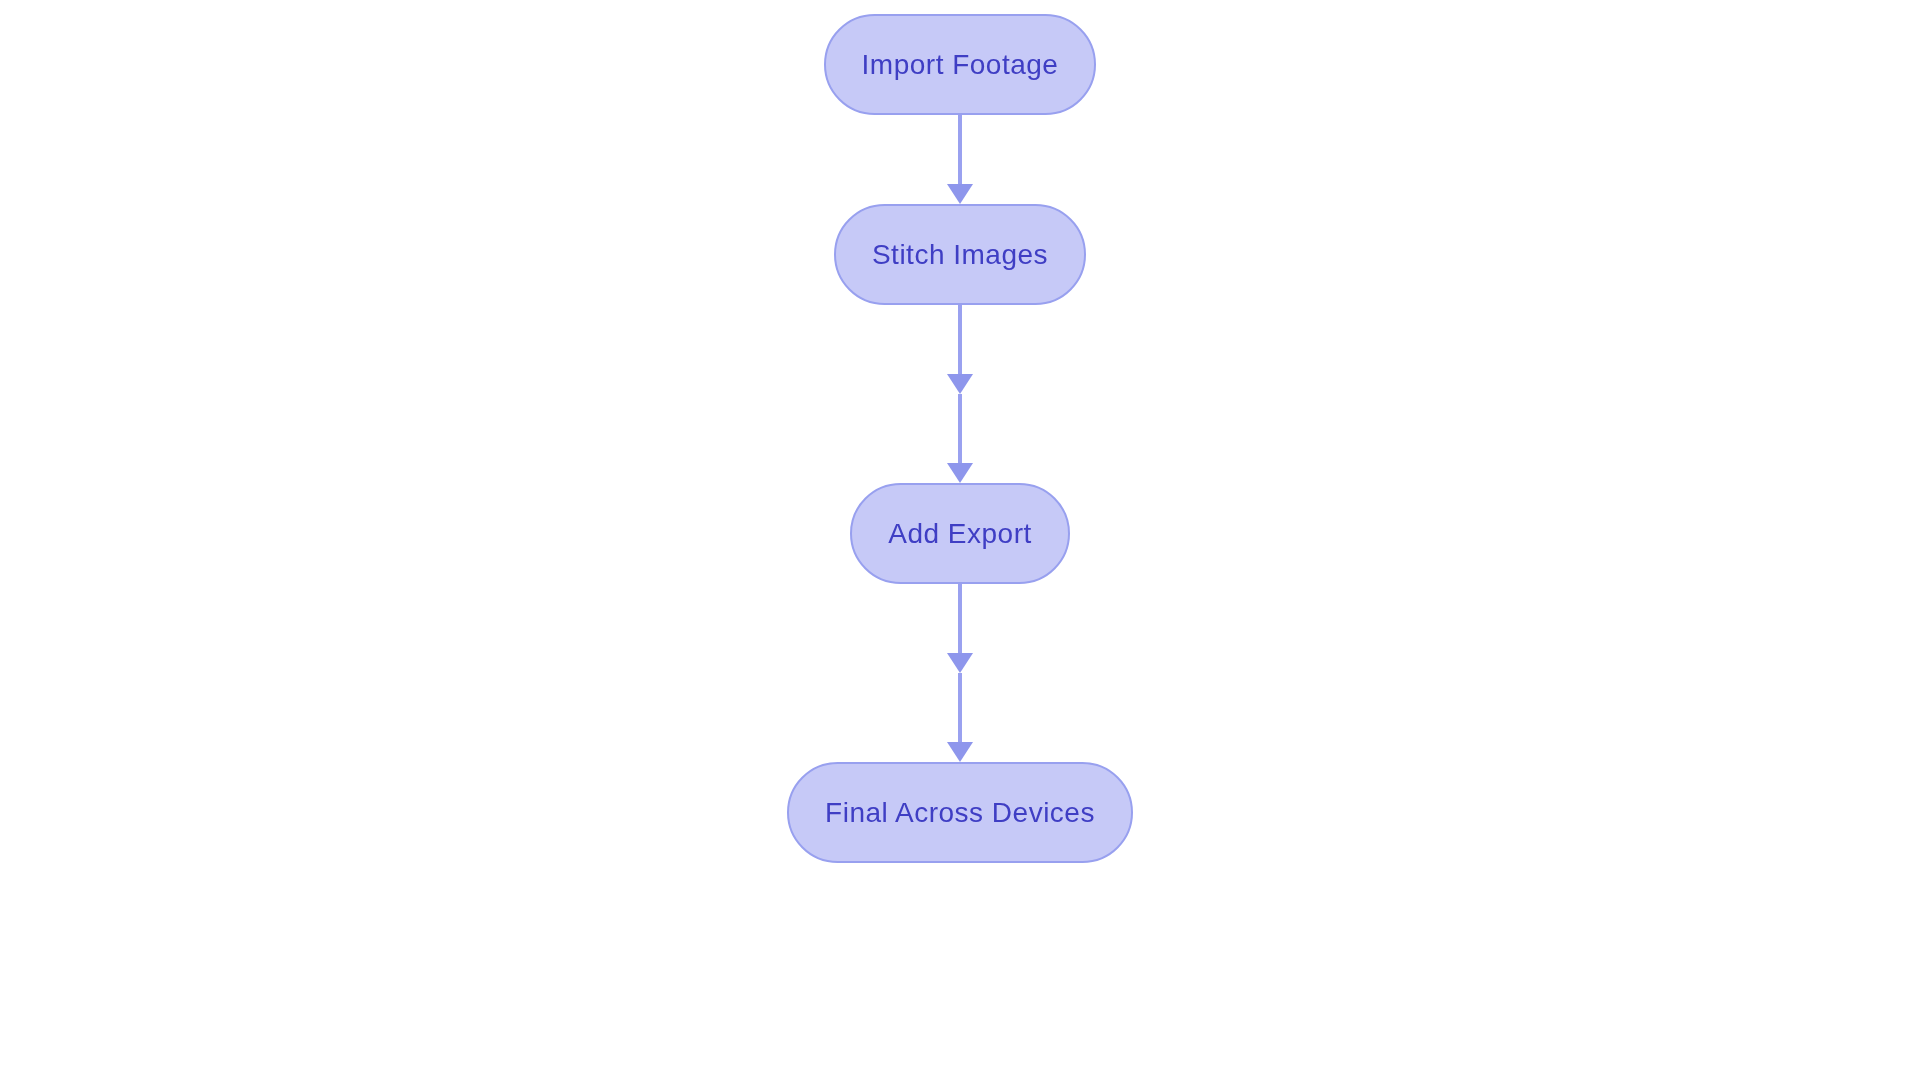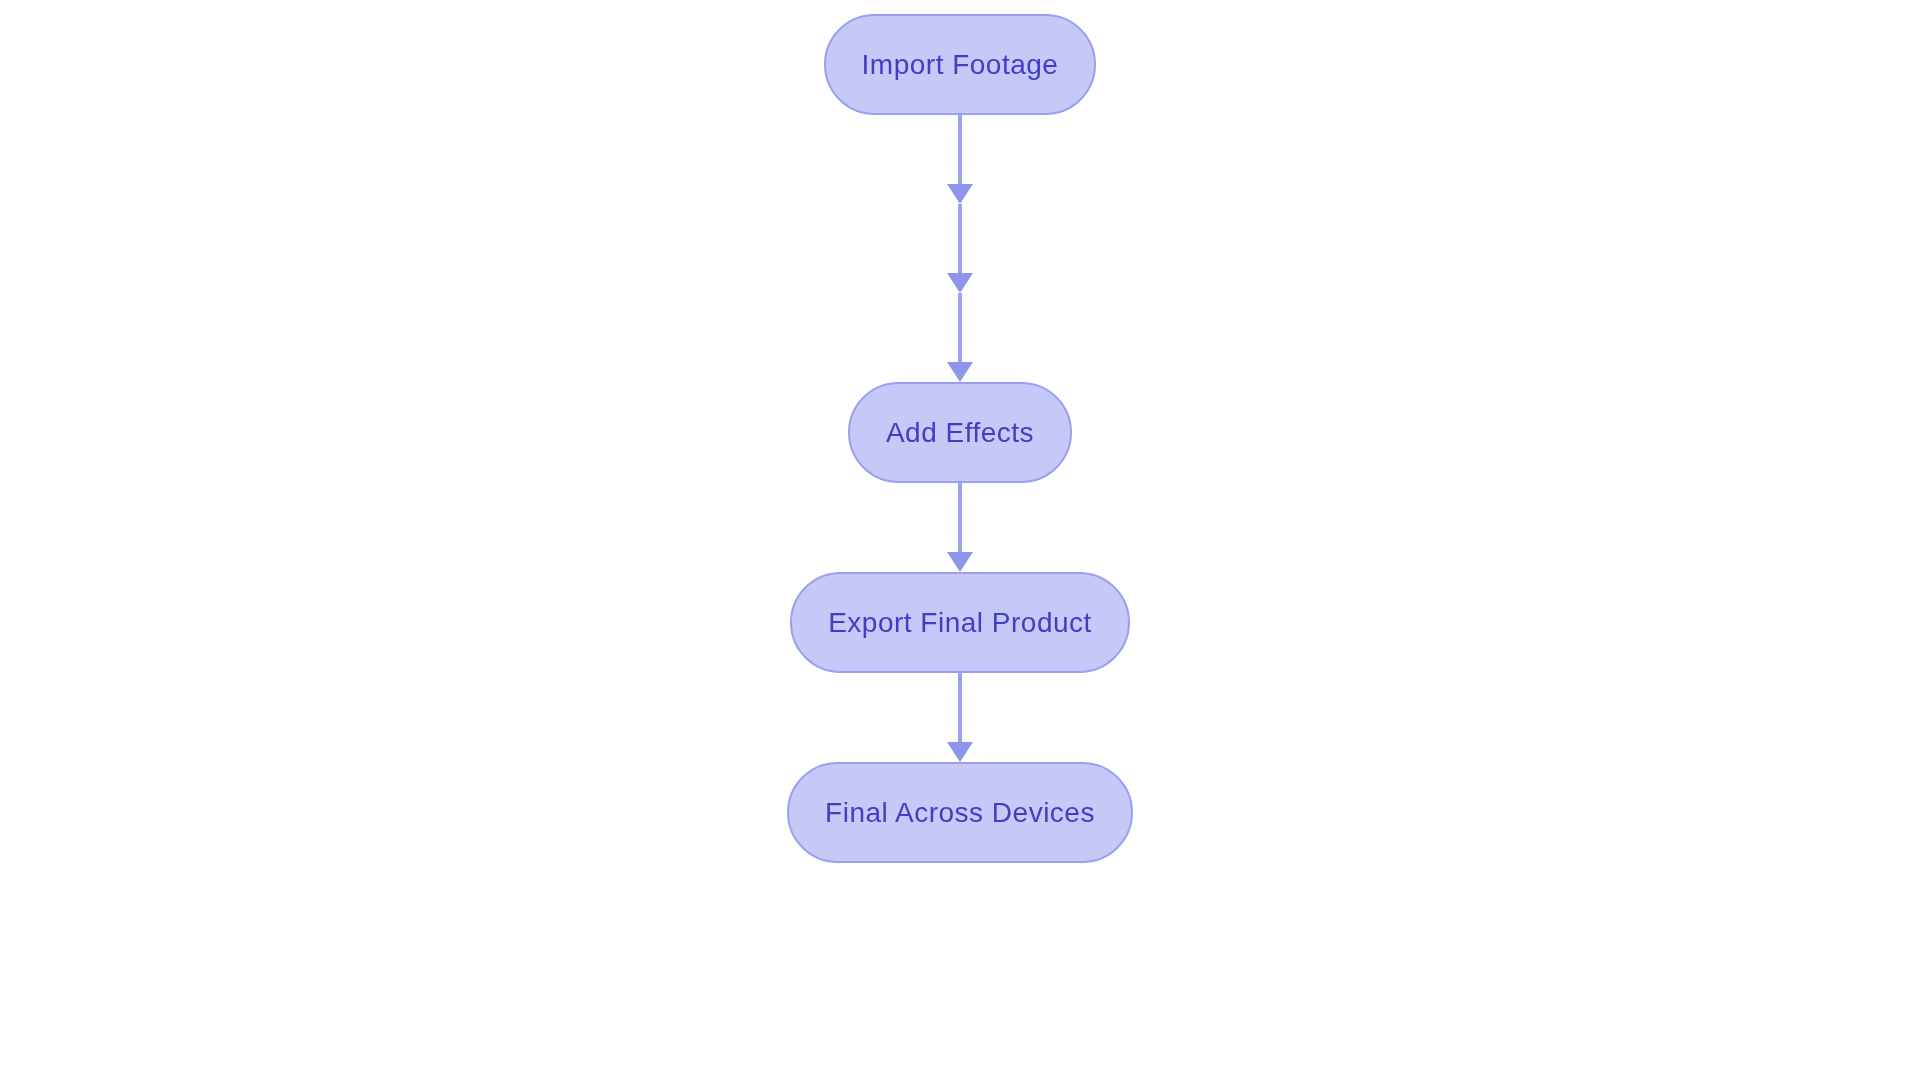--- a/index.html
+++ b/index.html
@@ -72,44 +72,44 @@
 
   <div class="flow-node">
     <span class="node-label">Import Footage</span>
   </div>
 
   <div class="connector">
     <div class="arrow-line"></div>
     <div class="arrowhead"></div>
   </div>
 
+  <div class="flow-node">
+    <span class="node-label">Stitch Images</span>
+  </div>
 
   <div class="connector">
     <div class="arrow-line"></div>
     <div class="arrowhead"></div>
   </div>
 
 
   <div class="connector">
     <div class="arrow-line"></div>
     <div class="arrowhead"></div>
   </div>
 
   <div class="flow-node">
-    <span class="node-label">Add Effects</span>
+    <span class="node-label">Add Export</span>
   </div>
 
   <div class="connector">
     <div class="arrow-line"></div>
     <div class="arrowhead"></div>
   </div>
 
-  <div class="flow-node">
-    <span class="node-label">Export Final Product</span>
-  </div>
 
   <div class="connector">
     <div class="arrow-line"></div>
     <div class="arrowhead"></div>
   </div>
 
   <div class="flow-node">
     <span class="node-label">Final Across Devices</span>
   </div>
 

